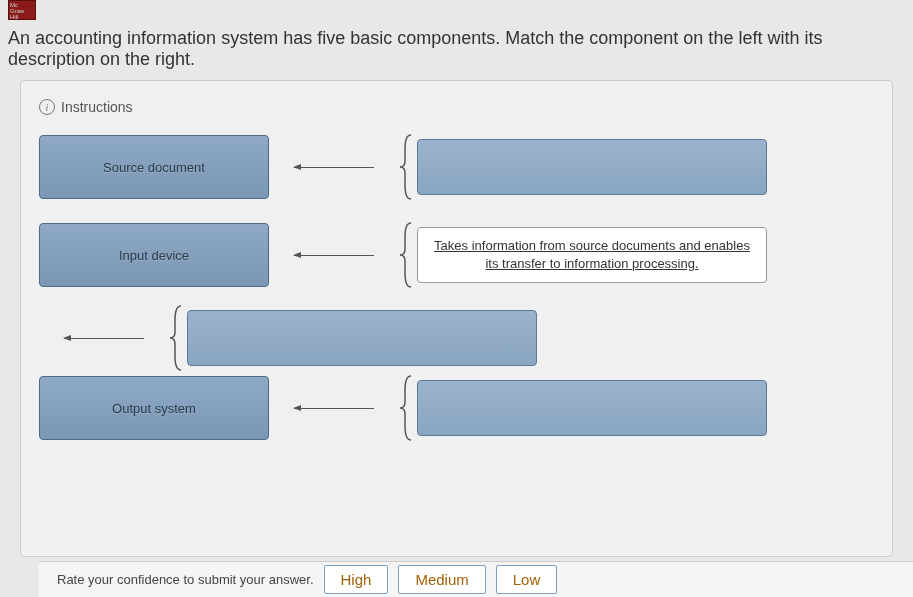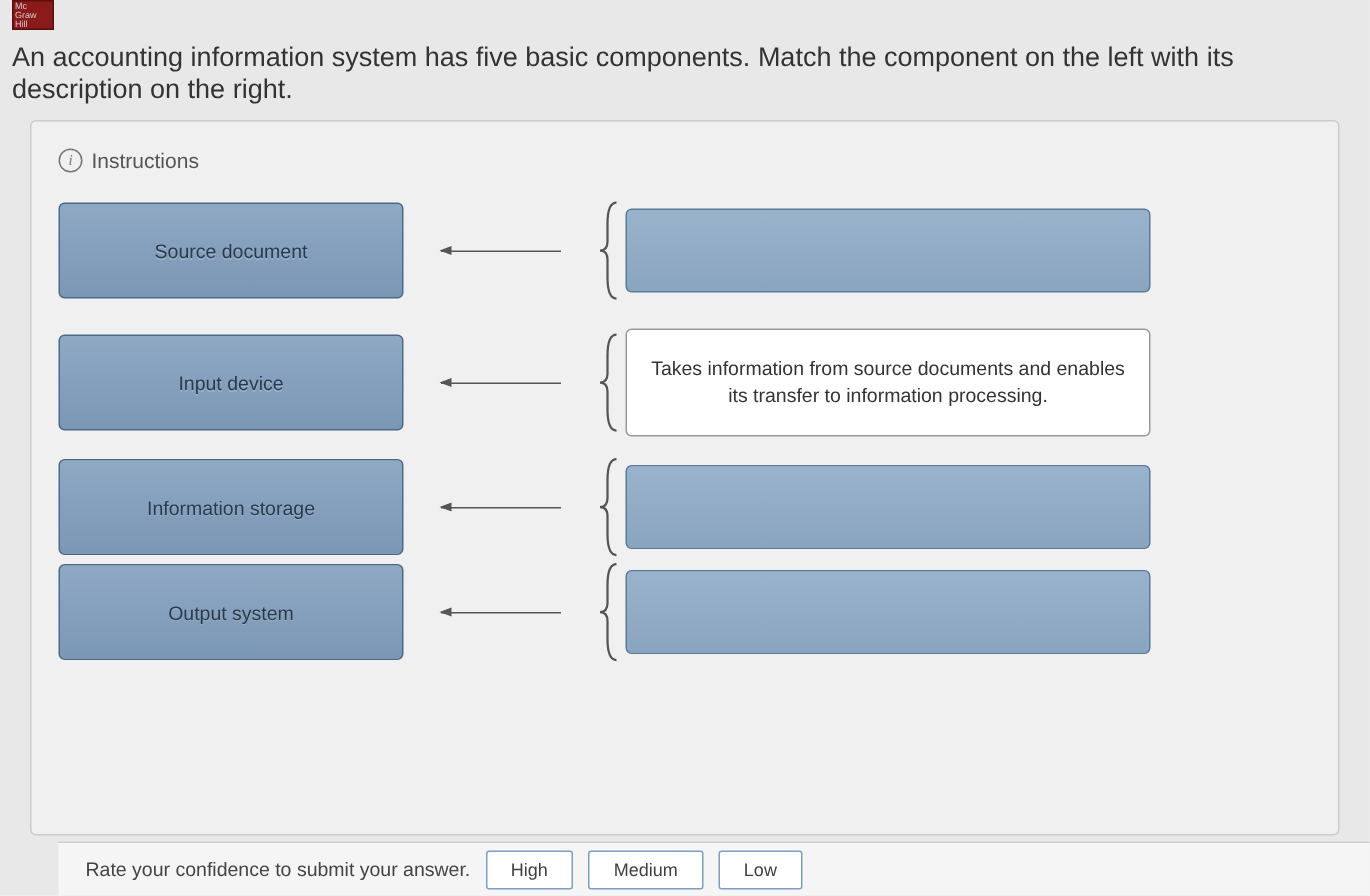--- a/index.html
+++ b/index.html
@@ -145,21 +145,22 @@
       line-height: 1.4;
       flex-shrink: 0;
     }
     .right-card.empty {
       background: linear-gradient(to bottom, #9ab3cc, #8aa5c0);
       border: 1px solid #5a7a9a;
     }
     .right-card.filled {
       background: #fff;
       border: 1px solid #999;
-      height: 72px;
+      height: 56px;
+      text-decoration: underline;
     }
     .bottom-bar {
       position: absolute;
       bottom: 0;
       left: 0;
       right: 0;
       height: 36px;
       background: #f5f5f5;
       border-top: 1px solid #ccc;
       display: flex;
@@ -167,22 +168,22 @@
       padding: 0 18px;
       gap: 10px;
       font-size: 13px;
       color: #444;
       margin-left: 39px;
     }
     .conf-btn {
       padding: 5px 16px;
       border: 1px solid #7aa0c4;
       background: #fff;
-      color: #404040;
-      font-size: 12px;
+      color: #a16207;
+      font-size: 15px;
       border-radius: 2px;
       cursor: pointer;
     }
   </style>
 </head>
 <body>
 
 <div class="logo">
   <div>Mc</div>
   <div>Graw</div>
@@ -219,21 +220,20 @@
     <div class="brace">
       <svg viewBox="0 0 14 68">
           <path d="M12 2 Q6 2 6 16 L6 28 Q6 34 1 34 Q6 34 6 40 L6 52 Q6 66 12 66" fill="none" stroke="#555" stroke-width="1.5"></path>
         </svg>
     </div>
     <div class="right-card filled">Takes information from source documents and enables its transfer to information processing.</div>
   </div>
 
 
   <div class="match-row short">
-    <div class="left-card">Information storage</div>
     <div class="connector">
         <div class="connector-line"></div>
       </div>
     <div class="brace">
       <svg viewBox="0 0 14 68">
           <path d="M12 2 Q6 2 6 16 L6 28 Q6 34 1 34 Q6 34 6 40 L6 52 Q6 66 12 66" fill="none" stroke="#555" stroke-width="1.5"></path>
         </svg>
     </div>
     <div class="right-card empty"></div>
   </div>

